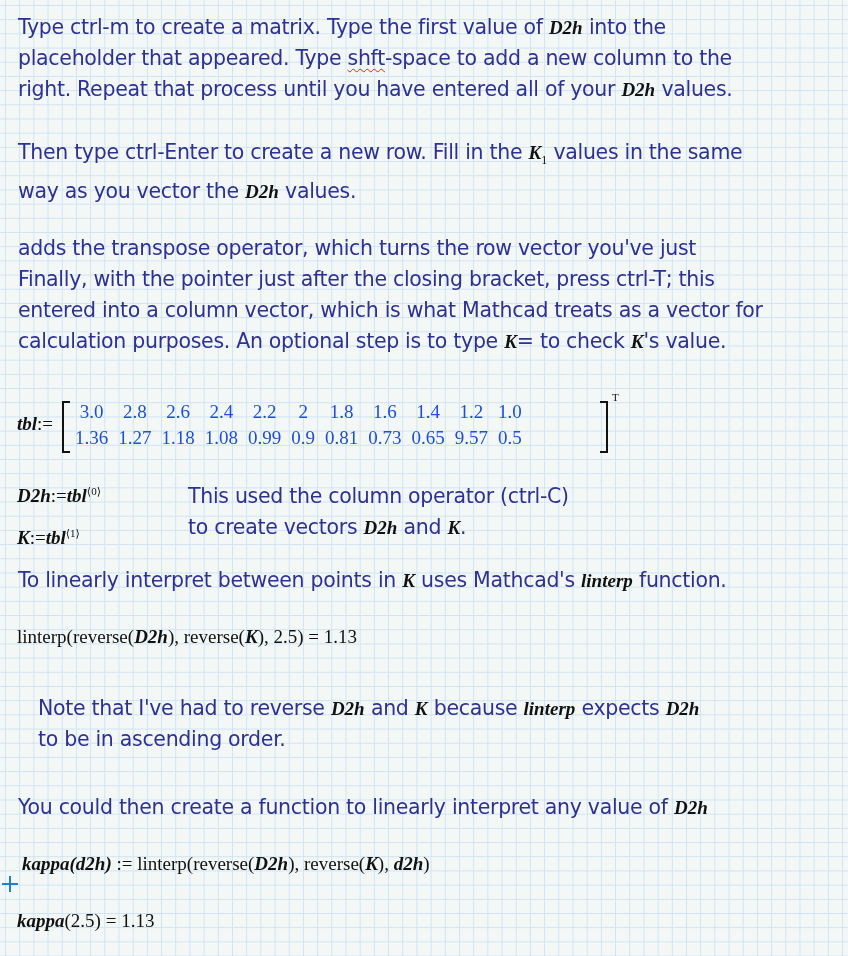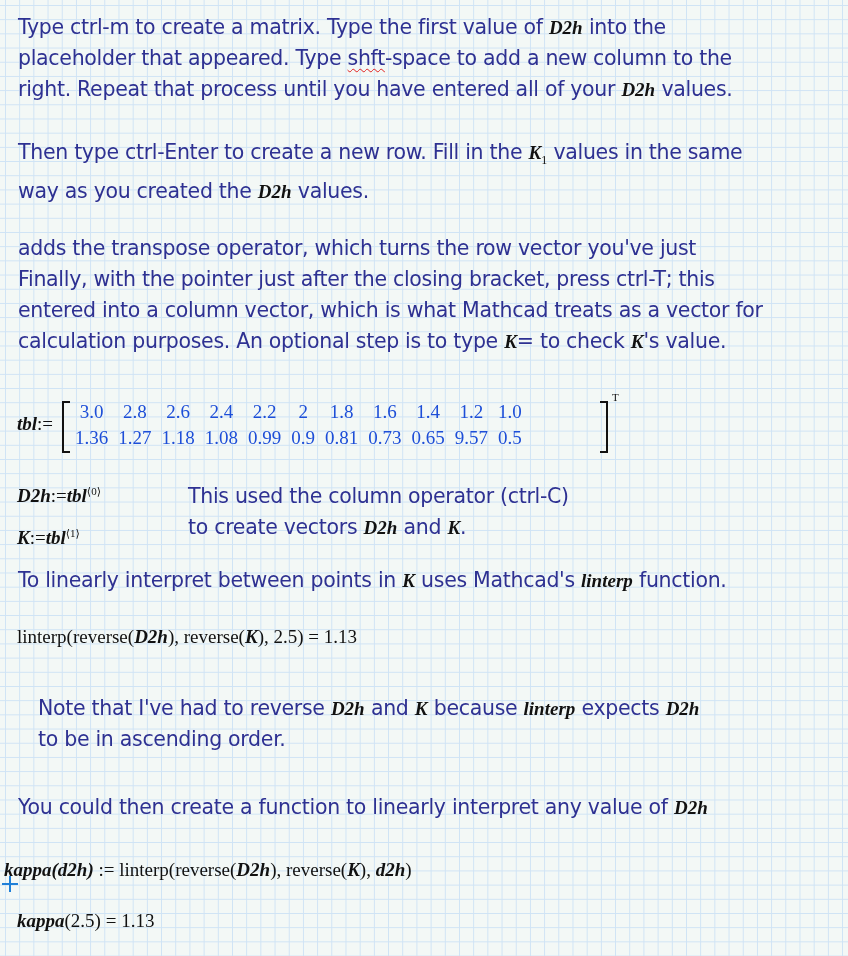--- a/index.html
+++ b/index.html
@@ -49,21 +49,21 @@
 <body>
 
 <div class="txt" style="top:12px;">
   <div><span>Type ctrl-m to create a matrix.  Type the first value of </span><span class="m">D2h</span><span> into the</span></div>
   <div><span>placeholder that appeared.  Type </span><span class="squig">shft</span><span>-space to add a new column to the</span></div>
   <div><span>right. Repeat that process until you have entered all of your </span><span class="m">D2h</span><span> values.</span></div>
 </div>
 
 <div class="txt" style="top:137px;">
   <div><span>Then type ctrl-Enter to create a new row.  Fill in the </span><span class="m">K</span><sub class="mr" style="font-size:12px;">1</sub><span> values in the same</span></div>
-  <div><span>way as you created the </span><span class="m">D2h</span><span> values.</span></div>
+  <div><span>way as you vector the </span><span class="m">D2h</span><span> values.</span></div>
 </div>
 
 <div class="txt" style="top:233px;">
   <div>adds the transpose operator, which turns the row vector you've just</div>
   <div>Finally, with the pointer just after the closing bracket, press ctrl-T; this</div>
   <div>entered into a column vector, which is what Mathcad treats as a vector for</div>
   <div><span>calculation purposes. An optional step is to type </span><span class="m">K</span><span>= to check </span><span class="m">K</span><span>'s value.</span></div>
 </div>
 
 <div class="math" style="left:17px; top:413px;">
@@ -128,21 +128,21 @@
 
 <div class="txt" style="top:693px;margin-left:20px;">
   <div><span>Note that I've had to reverse </span><span class="m">D2h</span><span> and </span><span class="m">K</span><span> because </span><span class="m">linterp</span><span> expects </span><span class="m">D2h</span></div>
   <div>to be in ascending order.</div>
 </div>
 
 <div class="txt" style="top:792px;text-align:right;">
   <span>You could then create a function to linearly interpret any value of </span><span class="m">D2h</span>
 </div>
 
-<div class="math" style="left:4px; top:853px;margin-top:6px;">
+<div class="math" style="left:22px; top:853px;">
   <span class="mi">kappa</span><span style="font-style:italic;font-weight:bold;">(d2h)</span><span> := </span><span>linterp(reverse(</span><span class="mi">D2h</span><span>), reverse(</span><span class="mi">K</span><span>), </span><span class="mi">d2h</span><span>)</span>
 </div>
 
 <div class="cursor-plus"></div>
 
 <div class="math" style="left:17px; top:910px;">
   <span class="mi">kappa</span><span>(2.5)</span><span> = </span><span>1.13</span>
 </div>
 
 </body></html>

